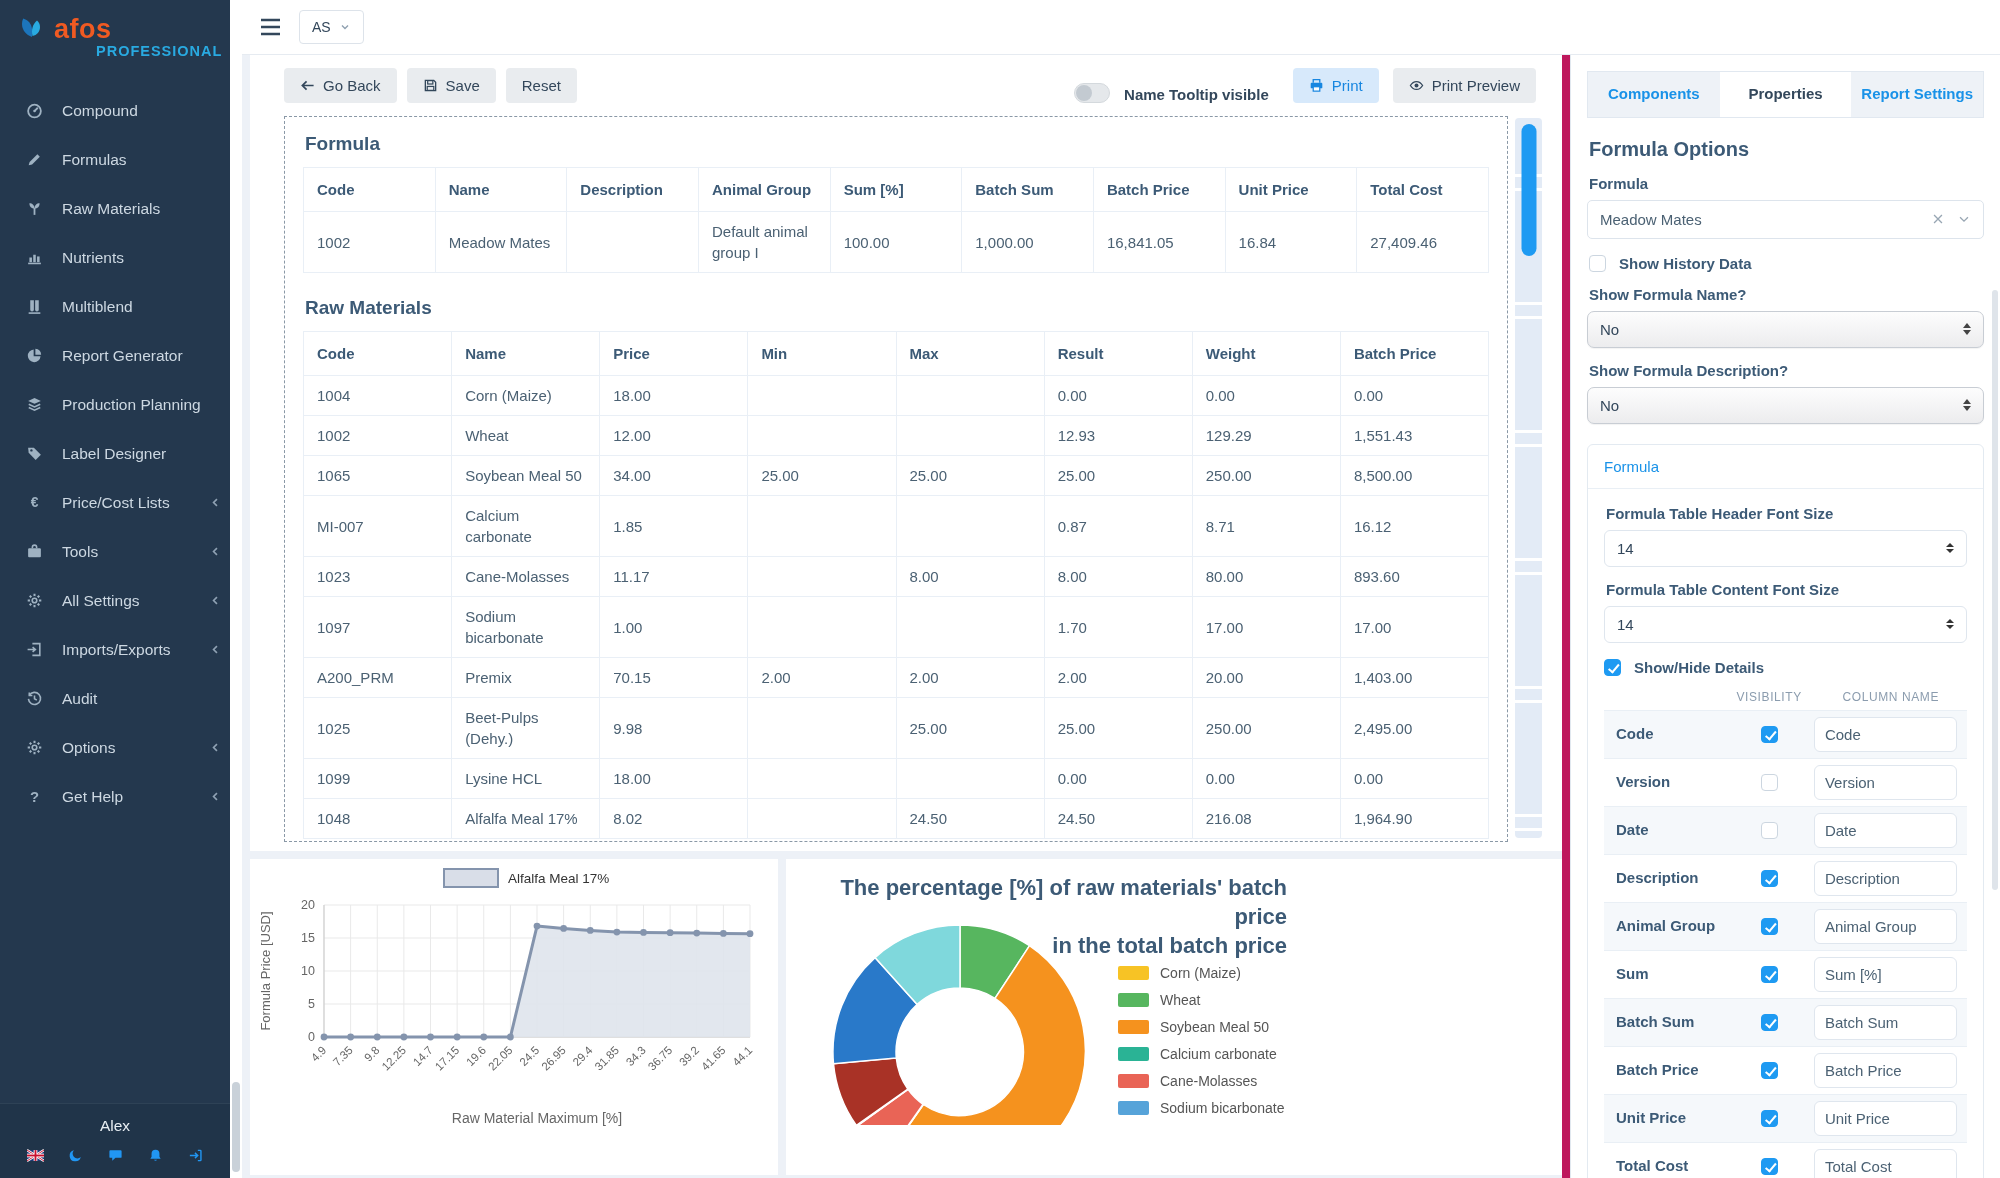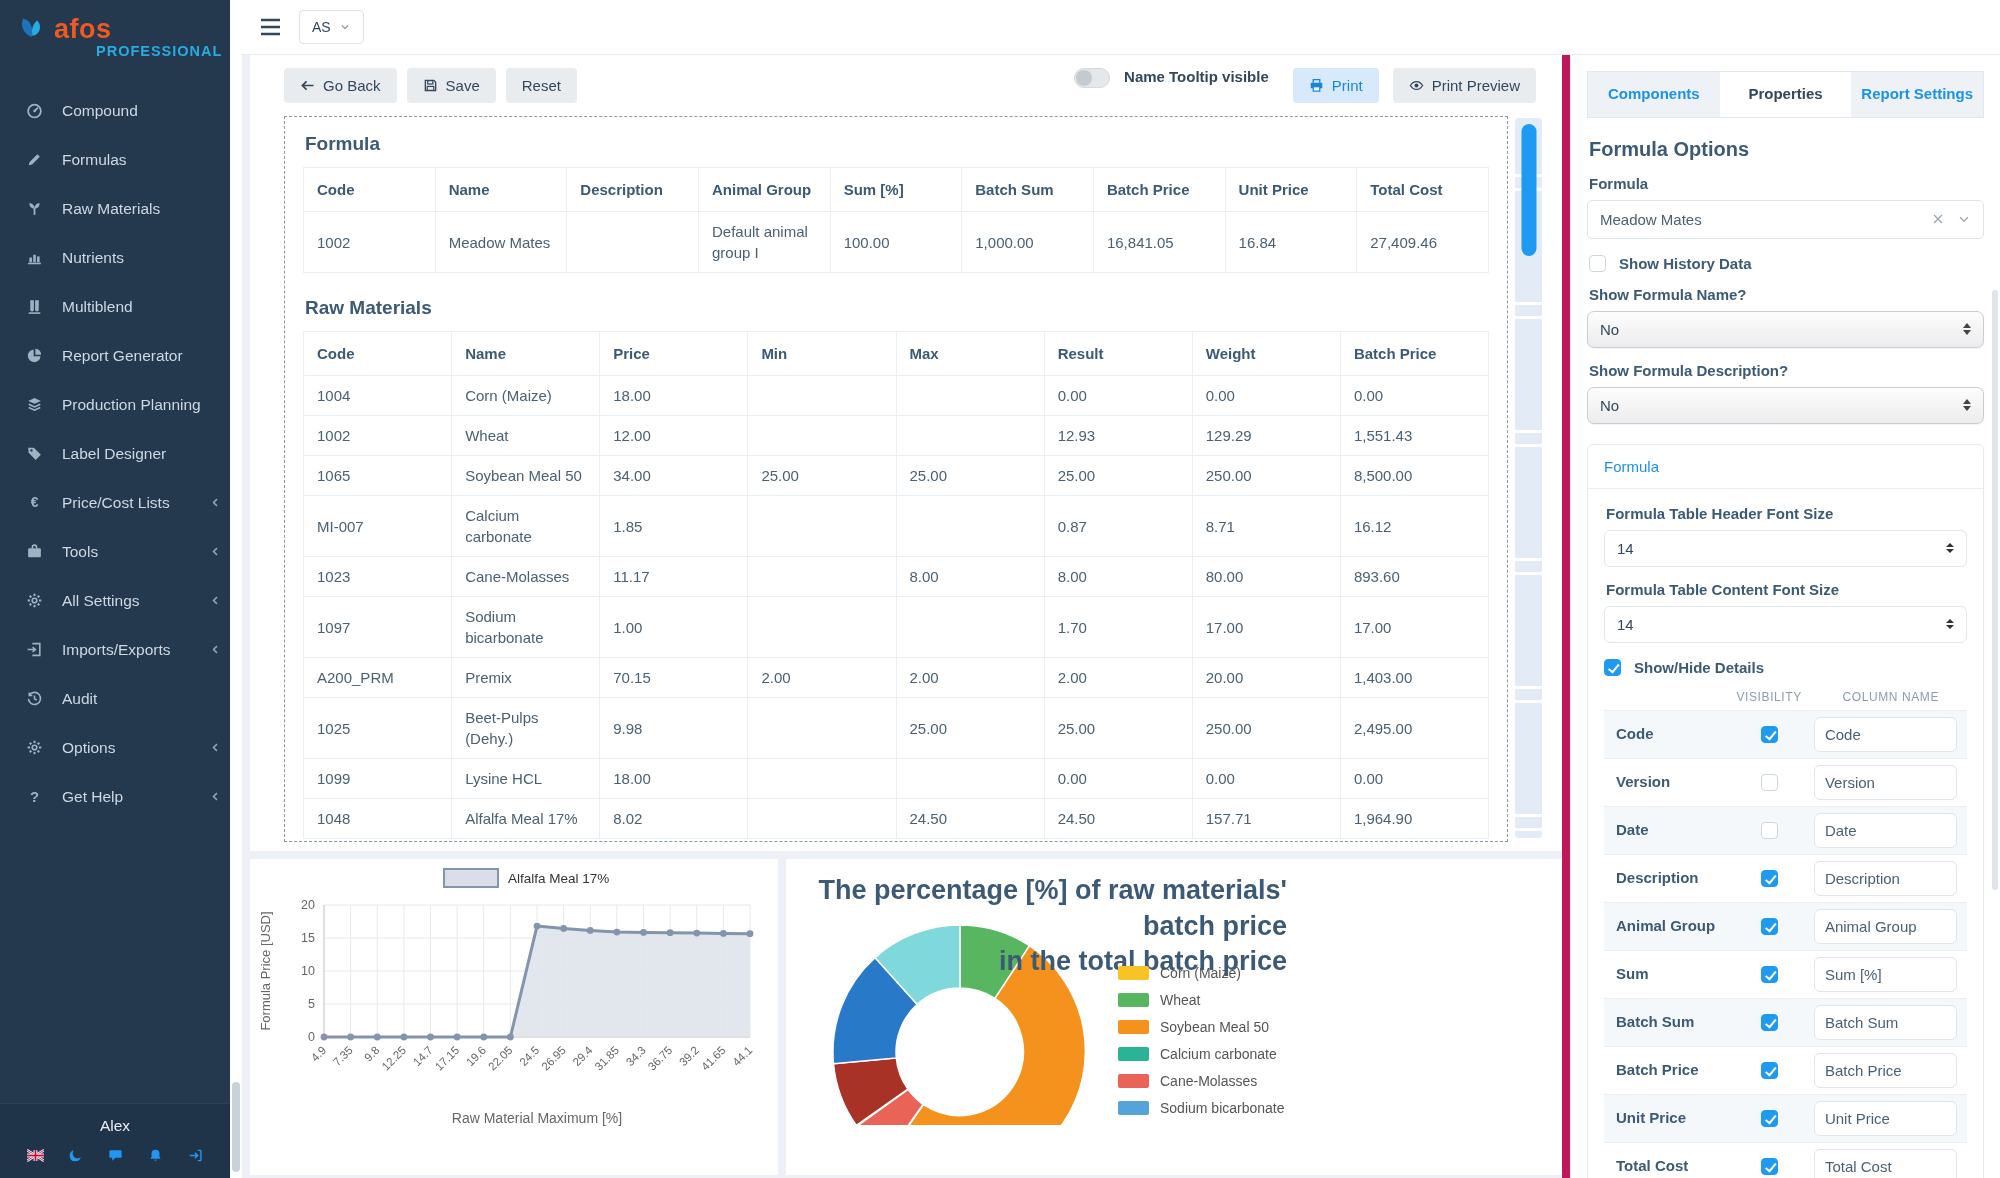--- a/index.html
+++ b/index.html
@@ -38,21 +38,21 @@
   .ws-select .cicon { color:#8fa0b0; display:inline-flex; }
   .ws-select .cicon svg { width:12px; height:12px; }
 
   .content { flex:1; display:flex; min-height:0; background:#be185d;margin-left:8px; }
   .left-col { flex:1; background:#fff; display:flex; flex-direction:column; min-width:0; }
 
   
   .toolbar { display:flex; align-items:center; padding:13px 26px 9px 34px; gap:10px; }
   .btn { display:inline-flex; align-items:center; gap:8px; background:#e9ecef; border:none; border-radius:4px; padding:9px 16px; font-size:15px; color:#33475b; font-family:inherit; cursor:pointer; }
   .btn svg { width:15px; height:15px; }
-  .right-tools { margin-left:auto; display:flex; align-items:flex-start; gap:14px; }
+  .right-tools { margin-left:auto; display:flex; align-items:flex-end; gap:14px; }
   .toggle { width:36px; height:20px; border-radius:10px; background:#e5e8eb; border:1px solid #d4d9dd; position:relative; cursor:pointer; }
   .toggle .knob { position:absolute; left:1px; top:1px; width:16px; height:16px; border-radius:50%; background:#c3cad1; }
   .toggle-label { font-size:15px; font-weight:bold; color:#33475b; margin-right:10px; }
   .btn.print { background:#d7e9fb; color:#1786e0; }
   .btn.print svg { color:#1786e0; }
 
   
   .print-wrap { margin:4px 20px 0 34px; height:726px; position:relative; flex-shrink:0; }
   .dashed { position:absolute; left:0; top:0; right:34px; bottom:0; border:1.5px dashed #8a98a6; background:#fff; padding:12px 18px; overflow:hidden; }
   .vtrack { position:absolute; right:0; top:2px; bottom:4px; width:27px; background:#e3ebf6; border-radius:4px;
@@ -62,21 +62,21 @@
   .rm-title { margin-top:24px; }
   table.dtable { width:100%; border-collapse:collapse; table-layout:fixed; }
   table.dtable th, table.dtable td { border:1px solid #e9eff6; text-align:left; padding:9px 13px; font-size:15px; color:#4b6173; line-height:1.4; overflow:hidden; }
   table.dtable th { color:#3c5a76; font-weight:bold; padding:11px 13px; }
 
   
   .charts { display:flex; gap:8px; background:#edf1f7; padding-top:8px; margin-top:9px; flex:1; min-height:0; }
   .chart-panel { background:#fff; height:316px; }
   .chart-line-panel { width:528px; flex-shrink:0; }
   .chart-donut-panel { flex:1; position:relative; }
-  .donut-title { position:absolute; right:275px; top:14px; width:480px; text-align:right; font-size:27px; font-weight:bold; color:#3c5a76; line-height:1.32; }
+  .donut-title { position:absolute; right:275px; top:14px; width:480px; text-align:right; font-size:22px; font-weight:bold; color:#3c5a76; line-height:1.32; }
   .donut-legend { position:absolute; left:332px; top:106px; list-style:none; }
   .donut-legend li { display:flex; align-items:center; gap:11px; margin-bottom:11px; }
   .donut-legend .sw { width:31px; height:14px; border-radius:2px; flex-shrink:0; }
   .donut-legend .lt { font-size:14px; color:#555; white-space:nowrap; }
 
   
   .right-panel { width:430px; background:#fff; border-left:1px solid #e1e8ef; margin-left:8px; padding:16px 16px 0; flex-shrink:0; overflow:hidden; position:relative; }
   .tabs { display:grid; grid-template-columns:1fr 1fr 1fr; background:#eef2f7; border:1px solid #e1e8f0; border-radius:0; overflow:hidden; }
   .tab { text-align:center; padding:13px 6px; font-size:15px; font-weight:bold; color:#1992e8; cursor:pointer; line-height:1.25; }
   .tab.active { background:#fff; color:#33475b; }
@@ -544,21 +544,21 @@
                     <td>0.00</td>
                     <td>0.00</td>
                   </tr>
                   <tr>
                     <td>1048</td>
                     <td>Alfalfa Meal 17%</td>
                     <td>8.02</td>
                     <td></td>
                     <td>24.50</td>
                     <td>24.50</td>
-                    <td>157.71</td>
+                    <td>216.08</td>
                     <td>1,964.90</td>
                   </tr>
                 </tbody>
               </table>
           </div>
           <div class="vtrack">
             <div class="vthumb"></div>
           </div>
         </div>
 

